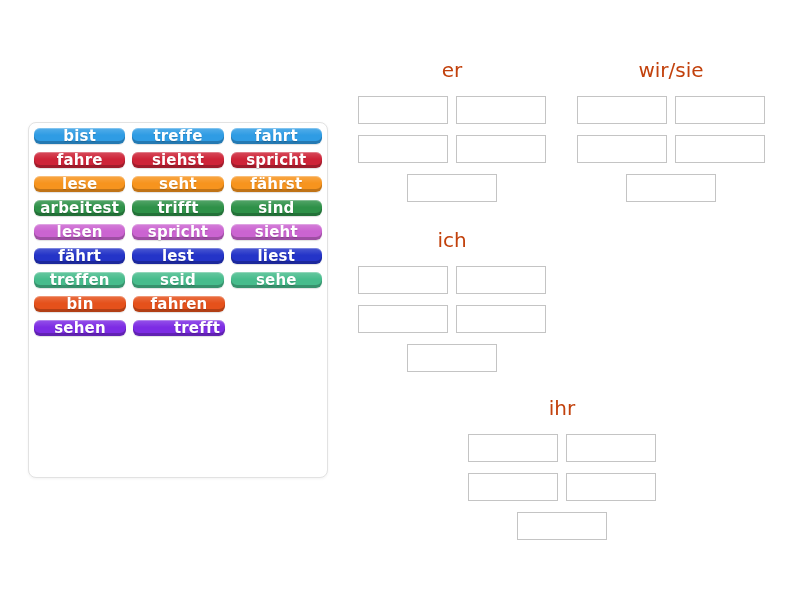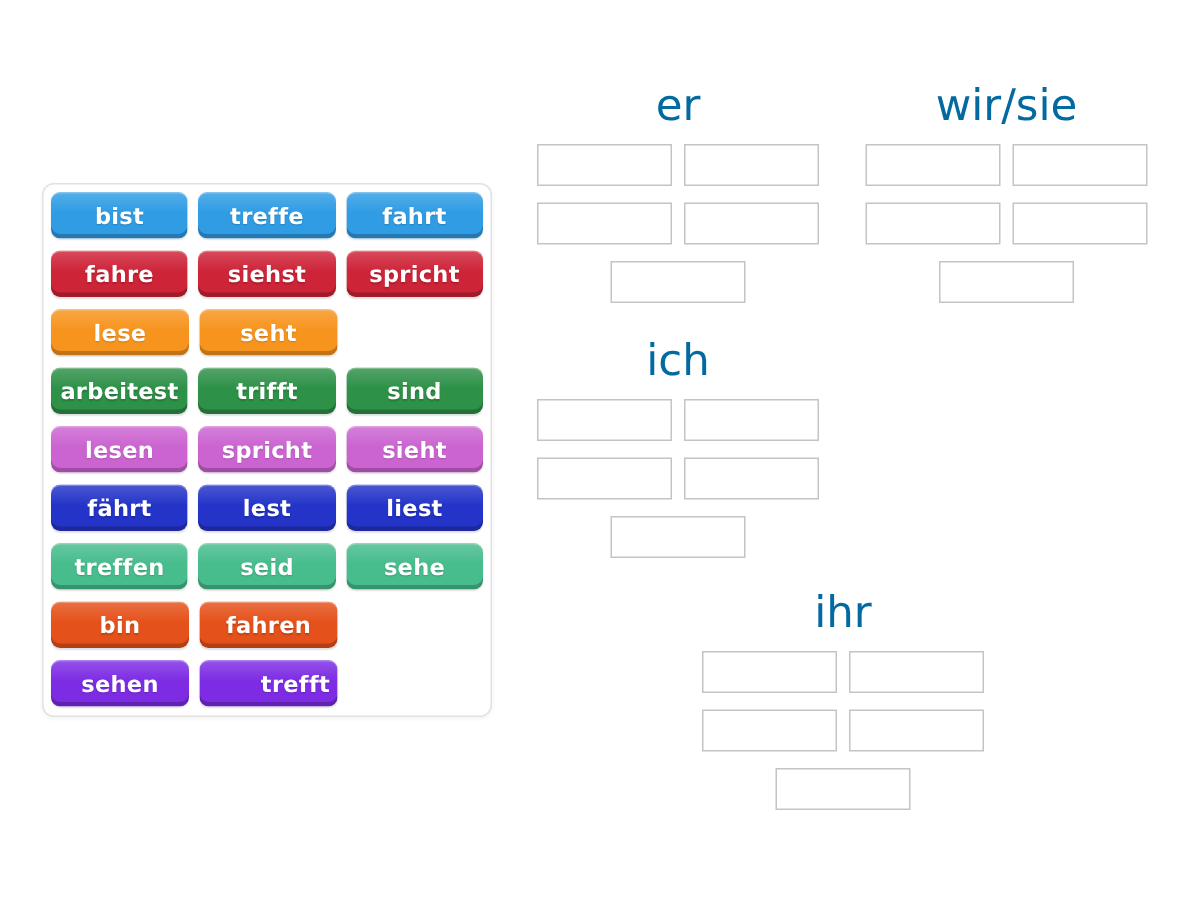--- a/index.html
+++ b/index.html
@@ -19,21 +19,21 @@
     width:300px; height:356px;
     background:#ffffff;
     border:1px solid #e2e2e2;
     border-radius:8px;
     box-shadow:0 1px 3px rgba(0,0,0,.05);
     padding:5px;
     display:flex; flex-direction:column; gap:8px;
   }
   .tile-row { display:flex; gap:7px; }
   .tile {
-    width:92px; height:31px;
+    width:92px; height:16px;
     border-radius:6px;
     display:flex; align-items:center; justify-content:center;
     color:#ffffff;
     font-weight:700; font-size:15px;
     letter-spacing:.2px;
     text-shadow:0 1px 1px rgba(0,0,0,.18);
     background-image:linear-gradient(180deg, rgba(255,255,255,.18), rgba(255,255,255,0) 45%);
     box-shadow:inset 0 -3px 0 rgba(0,0,0,.22),
                inset 0 1px 0 rgba(255,255,255,.28),
                0 1px 1px rgba(0,0,0,.12);
@@ -41,22 +41,22 @@
     user-select:none;
   }
 
   
   .group {
     position:absolute;
     width:188px;
     display:flex; flex-direction:column; align-items:center;
   }
   .group-header {
-    font-size:29px; line-height:30px;
-    color:#0369a1;
+    font-size:20px; line-height:30px;
+    color:#c2410c;
     margin-bottom:11px;
     text-align:center;
     white-space:nowrap;
   }
   .slot-row { display:flex; gap:8px; margin-bottom:11px; }
   .slot {
     width:90px; height:28px;
     background:#ffffff;
     border:1px solid #c4c4c4;
   }
@@ -79,20 +79,21 @@
       <div class="tile" style="background-color: rgb(47, 156, 228);">fahrt</div>
     </div>
     <div class="tile-row">
       <div class="tile" style="background-color: rgb(206, 36, 56);">fahre</div>
       <div class="tile" style="background-color: rgb(206, 36, 56);">siehst</div>
       <div class="tile" style="background-color: rgb(206, 36, 56);">spricht</div>
     </div>
     <div class="tile-row">
       <div class="tile" style="background-color: rgb(247, 148, 30);">lese</div>
       <div class="tile" style="background-color: rgb(247, 148, 30);">seht</div>
+      <div class="tile" style="background-color: rgb(247, 148, 30);">fährst</div>
     </div>
     <div class="tile-row">
       <div class="tile" style="background-color: rgb(46, 145, 72);">arbeitest</div>
       <div class="tile" style="background-color: rgb(46, 145, 72);">trifft</div>
       <div class="tile" style="background-color: rgb(46, 145, 72);">sind</div>
     </div>
     <div class="tile-row">
       <div class="tile" style="background-color: rgb(203, 100, 209);">lesen</div>
       <div class="tile" style="background-color: rgb(203, 100, 209);">spricht</div>
       <div class="tile" style="background-color: rgb(203, 100, 209);">sieht</div>

